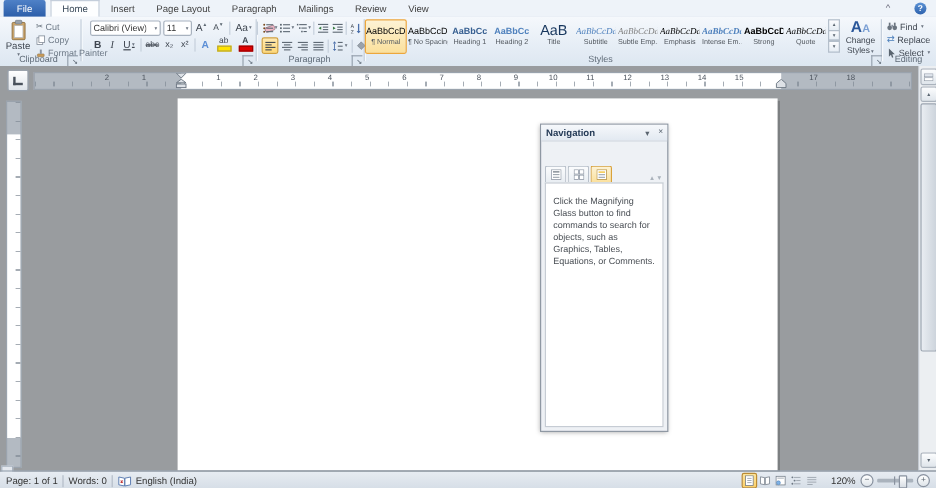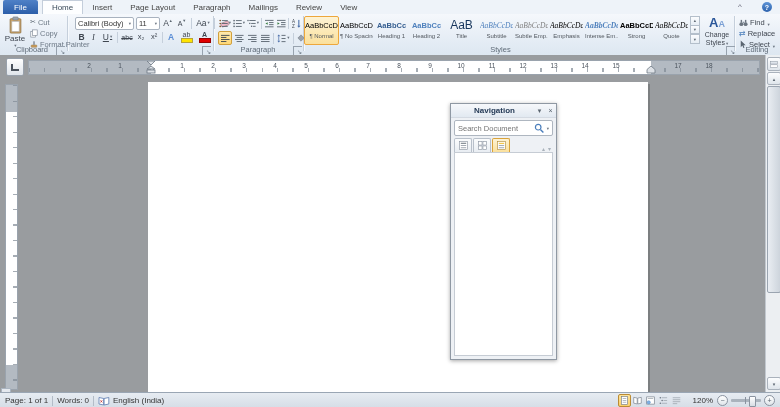--- a/index.html
+++ b/index.html
@@ -39,21 +39,21 @@
   
   .stitem{position:absolute;top:2px;width:33px;height:27px;overflow:hidden;text-align:center;border:1px solid transparent;border-radius:2px;}
   .stitem.sel{background:linear-gradient(#fdf3d5,#fbe09c);border:1px solid #eda73c;}
   .stprev{display:block;font-size:7.5px;height:15px;line-height:17px;white-space:nowrap;overflow:hidden;color:#000;}
   .stname{display:block;font-size:6px;color:#51575e;white-space:nowrap;overflow:hidden;line-height:8px;}
   .stscroll{position:absolute;left:690px;top:2px;width:10px;height:27px;display:flex;flex-direction:column;}
   .stscroll span{flex:1;border:1px solid #b4bfcb;background:linear-gradient(#fbfcfe,#e6edf4);
     font-size:4.5px;color:#5a6570;display:flex;align-items:center;justify-content:center;margin-bottom:-1px;}
   .bigbtn{position:absolute;display:flex;flex-direction:column;align-items:center;font-size:7px;color:#3f4650;line-height:8px;}
   
-  .edrow{position:absolute;left:739px;display:flex;align-items:flex-end;gap:2px;font-size:7.5px;color:#3f4650;height:10px;}
+  .edrow{position:absolute;left:739px;display:flex;align-items:center;gap:2px;font-size:7.5px;color:#3f4650;height:10px;}
   
   .docarea{position:absolute;left:0;top:55px;width:780px;height:337px;background:#999c9f;}
   .tabsel{position:absolute;left:6px;top:3px;width:16px;height:16px;border:1px solid #98a1ac;border-radius:2px;
     background:linear-gradient(#ffffff,#dfe4ea);display:flex;align-items:center;justify-content:center;}
   .tabsel i{display:block;width:6px;height:5px;border-left:2px solid #4a525c;border-bottom:2px solid #4a525c;}
   .hruler{position:absolute;left:28px;top:5px;width:730px;height:13px;background:#b3bac2;border:1px solid #9aa3ad;}
   .hruler .white{position:absolute;left:122px;top:0;width:500px;height:100%;background:#fff;}
   .hticks{position:absolute;left:0;right:0;top:7px;height:4px;
     background:repeating-linear-gradient(to right,#7f8994 0,#7f8994 1px,transparent 1px,transparent 15.5px);opacity:.7;}
   .rnum{position:absolute;top:2px;font-size:6.5px;color:#4a525c;transform:translateX(-50%);line-height:1;}
@@ -68,21 +68,21 @@
   .sbtn{position:absolute;left:1px;width:12px;border:1px solid #aab2bc;border-radius:2px;
     background:linear-gradient(#fcfdfe,#dfe5eb);display:flex;align-items:center;justify-content:center;
     font-size:5px;color:#5a6570;}
   .sthumb{position:absolute;left:1px;top:31px;width:12px;height:205px;border:1px solid #9aa4b0;border-radius:2px;
     background:linear-gradient(to right,#e9edf2,#cdd4dc);}
   
   .navpane{position:absolute;left:450px;top:103px;width:105px;height:255px;background:#eef1f5;
     border:1px solid #8f98a3;box-shadow:0 1px 4px rgba(0,0,0,.35);}
   .nav-head{position:absolute;left:0;top:0;right:0;height:13px;display:flex;align-items:center;
     background:linear-gradient(#f6f8fb,#e2e9f1);border-bottom:1px solid #d4dae2;}
-  .nav-title{font-size:8px;font-weight:bold;color:#243a56;padding-left:4px;flex:1;text-align:center;}
+  .nav-title{font-size:8px;font-weight:bold;color:#243a56;padding-left:4px;flex:1;}
   .nav-hbtn{width:11px;font-size:7px;color:#5a6570;text-align:center;}
   .nav-search{position:absolute;left:3px;top:16px;right:3px;height:14px;background:#fff;
     border:1px solid #aeb6c0;border-radius:2px;display:flex;align-items:center;}
   .nav-search input{flex:1;border:none;outline:none;background:transparent;font-size:7.5px;color:#333;
     padding:0 0 0 3px;font-family:inherit;min-width:0;}
   .nav-tabs{position:absolute;left:3px;top:34px;right:3px;height:14px;display:flex;align-items:flex-end;gap:1px;
     border-bottom:1px solid #c6ccd4;}
   .nav-tab{width:16px;height:13px;border:1px solid #b8c0ca;border-bottom:none;border-radius:2px 2px 0 0;
     background:linear-gradient(#fbfcfd,#e8edf2);display:flex;align-items:center;justify-content:center;}
   .nav-tab.active{background:linear-gradient(#fdf3d5,#fbe09c);border-color:#d9a23a;}
@@ -163,21 +163,21 @@
           <rect x="4" y="1" width="2" height="4.5" fill="#8a93a0"></rect>
         </svg>
         <span>Format Painter</span>
       </div>
     </div>
     <div class="glabel" style="left:0;width:64px">Clipboard</div>
     <div class="launcher" style="left:56px">↘</div>
 
     <div class="row" style="left:75px;top:3px;gap:2px">
       <div class="combo" style="width:53px">
-        <span style="white-space:nowrap;overflow:hidden">Calibri (Body)</span>
+        <span style="white-space:nowrap;overflow:hidden">Calibri (View)</span>
         <span class="dd">▾</span>
       </div>
       <div class="combo" style="width:18px">
         <span>11</span>
         <span class="dd">▾</span>
       </div>
       <div class="rbtn" style="width:12px">
         <span>A</span>
           <span style="font-size:4px;color:#5a6570;margin-top:-6px">▲</span>
       </div>
@@ -491,28 +491,20 @@
       <div class="sbtn" style="bottom:2px;height:11px">▾</div>
     </div>
   </div>
 
   <div class="navpane">
     <div class="nav-head">
       <span class="nav-title">Navigation</span>
       <span class="nav-hbtn">▾</span>
       <span class="nav-hbtn">×</span>
     </div>
-    <div class="nav-search">
-      <input type="text" placeholder="Search Document" style="">
-      <svg width="11" height="11" viewBox="0 0 11 11">
-        <circle cx="4.2" cy="4.2" r="2.8" fill="none" stroke="#4a7ebb" stroke-width="1.2"></circle>
-        <line x1="6.4" y1="6.4" x2="9.4" y2="9.4" stroke="#4a7ebb" stroke-width="1.4"></line>
-      </svg>
-      <span class="dd" style="margin:0 3px 0 2px">▾</span>
-    </div>
     <div class="nav-tabs">
       <div class="nav-tab">
         <svg width="9" height="9" viewBox="0 0 10 10">
           <rect x="0.5" y="0.5" width="9" height="9" fill="#fff" stroke="#8a93a0" stroke-width="0.7"></rect>
           <rect x="2" y="2" width="6" height="1" fill="#5a6570"></rect>
             <rect x="2" y="4.5" width="6" height="1" fill="#9aa2ab"></rect>
             <rect x="2" y="7" width="6" height="1" fill="#9aa2ab"></rect>
         </svg>
       </div>
       <div class="nav-tab">
@@ -530,20 +522,21 @@
             <rect x="2" y="4.6" width="6" height="1" fill="#9aa2ab"></rect>
             <rect x="2" y="7" width="6" height="1" fill="#9aa2ab"></rect>
         </svg>
       </div>
       <div class="nav-arrows">
         <span>▴</span>
         <span>▾</span>
       </div>
     </div>
     <div class="nav-body">
+      <p class="second">Click the Magnifying Glass button to find commands to search for objects, such as Graphics, Tables, Equations, or Comments.</p>
     </div>
   </div>
 
   <div class="corner-box"></div>
 
   <div class="statusbar">
     <span style="margin-left:5px">Page: 1 of 1</span>
     <span class="st-sep"></span>
     <span>Words: 0</span>
     <span class="st-sep"></span>

